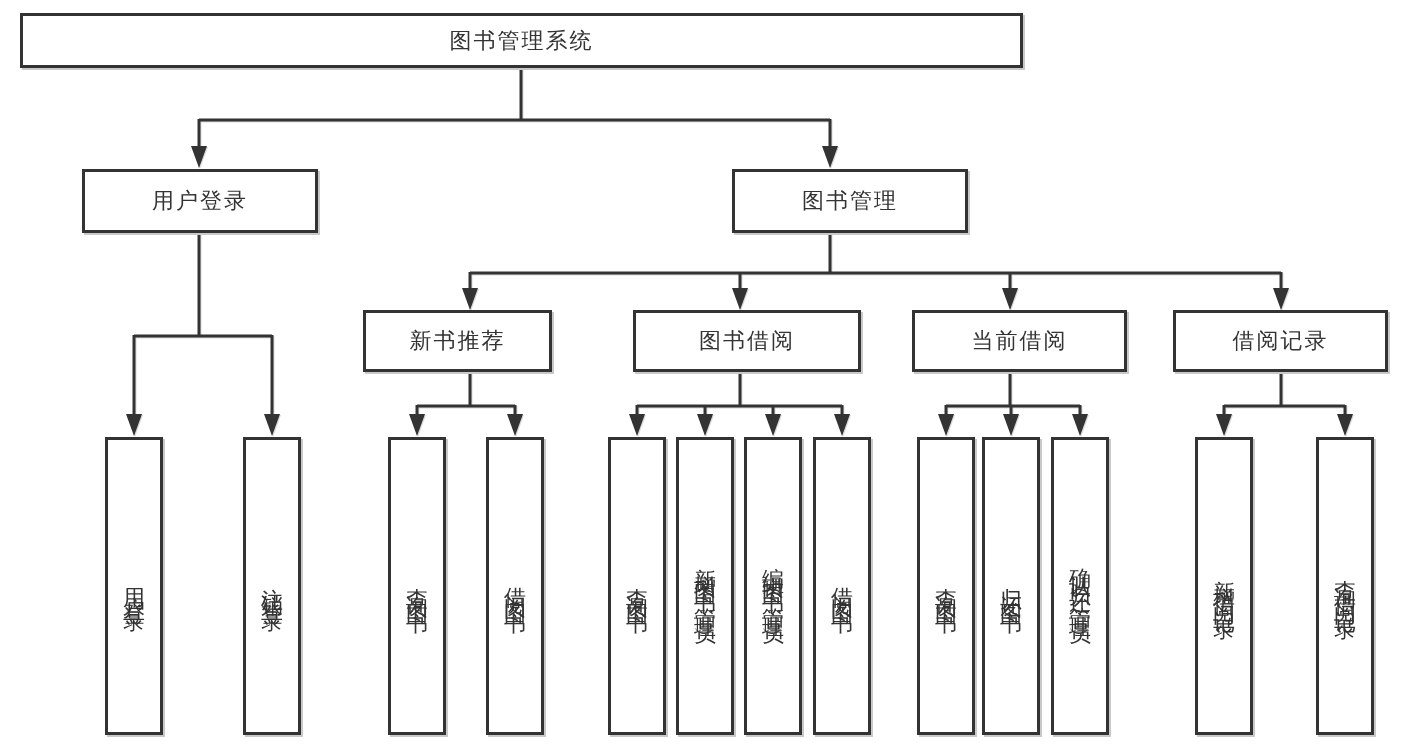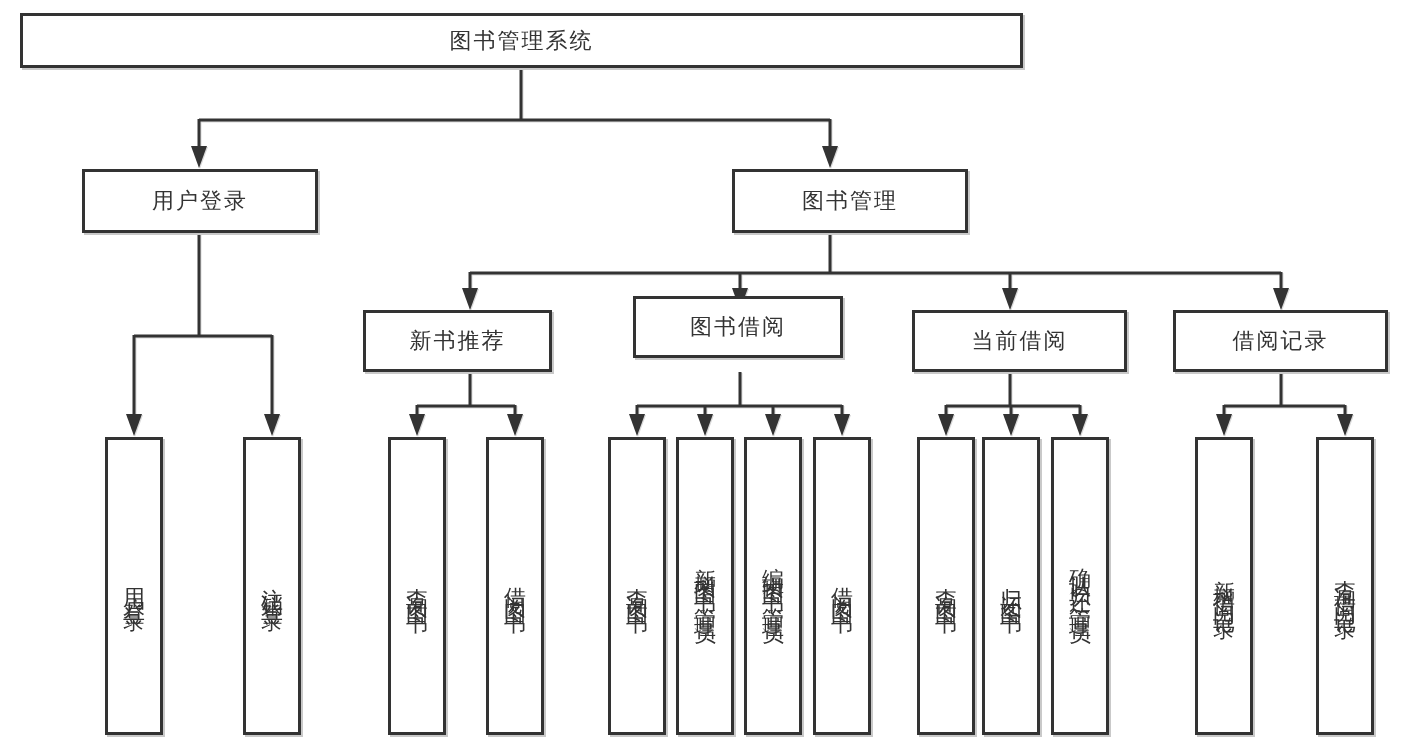--- a/index.html
+++ b/index.html
@@ -133,21 +133,21 @@
       <polygon points="1345,436 1337,414 1353,414"></polygon>
     </g>
   </svg>
 
   <div class="box" style="left:20px; top:13px; width:1003px; height:55px;">图书管理系统</div>
 
   <div class="box" style="left:82px; top:169px; width:236px; height:64px;">用户登录</div>
   <div class="box" style="left:712px; top:169px; width:236px; height:64px;margin-left:20px;">图书管理</div>
 
   <div class="box" style="left:363px; top:310px; width:189px; height:62px;">新书推荐</div>
-  <div class="box" style="left:633px; top:296px; width:210px; height:62px;">图书借阅</div>
+  <div class="box" style="left:633px; top:310px; width:228px; height:62px;">图书借阅</div>
   <div class="box" style="left:903px; top:310px; width:215px; height:62px;margin-left:9px;">当前借阅</div>
   <div class="box" style="left:1173px; top:310px; width:215px; height:62px;">借阅记录</div>
 
   <div class="vbox" style="left:105px;">
     <span class="vtext">用户登录</span>
   </div>
   <div class="vbox" style="left:243px;">
     <span class="vtext">注销登录</span>
   </div>
 

